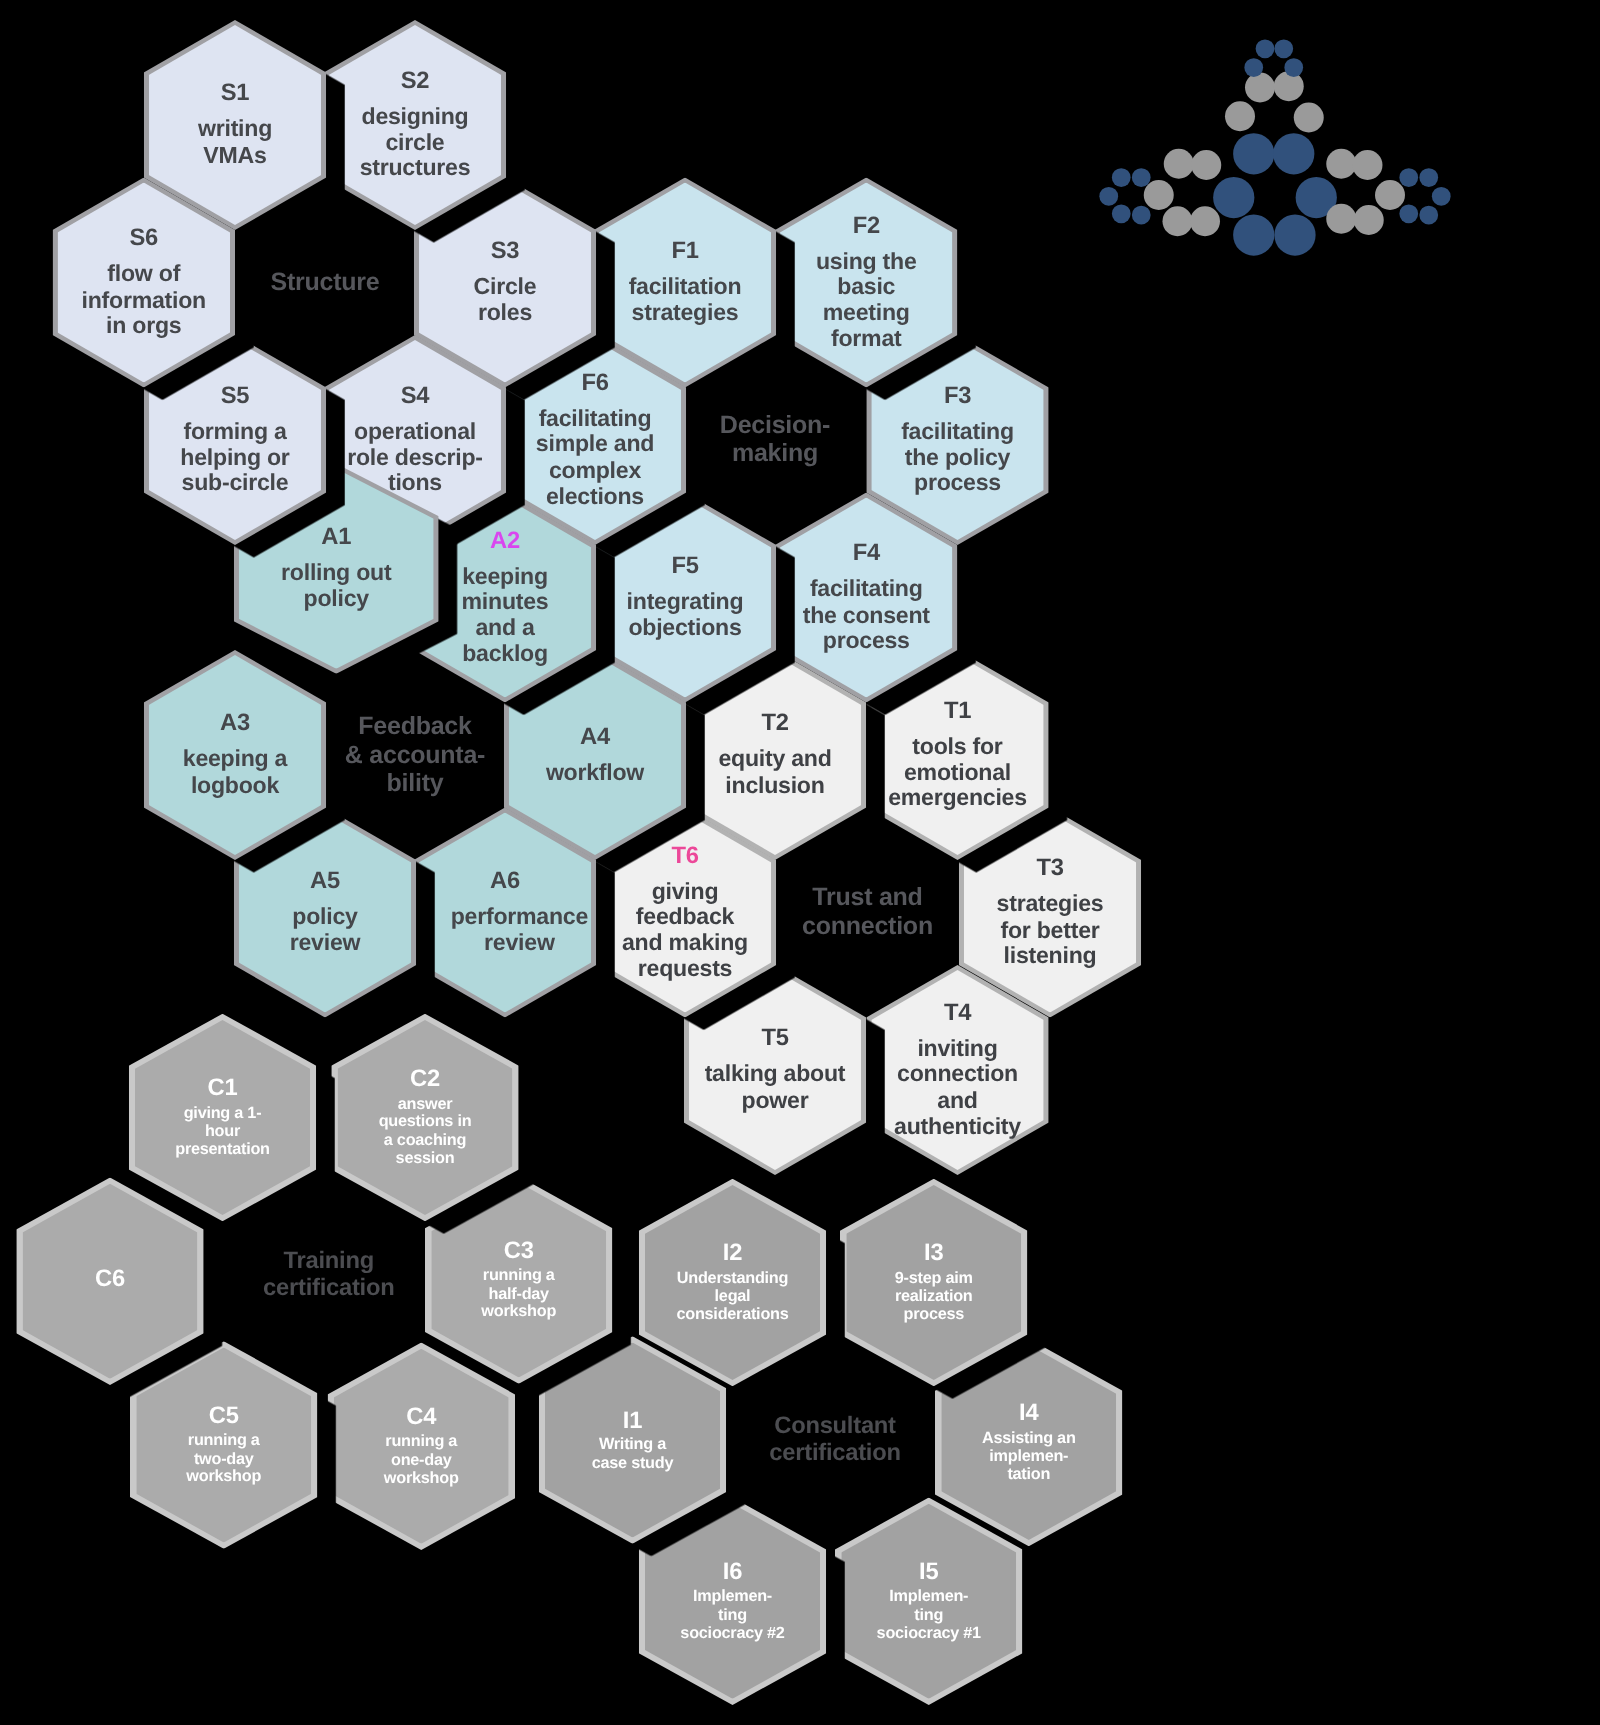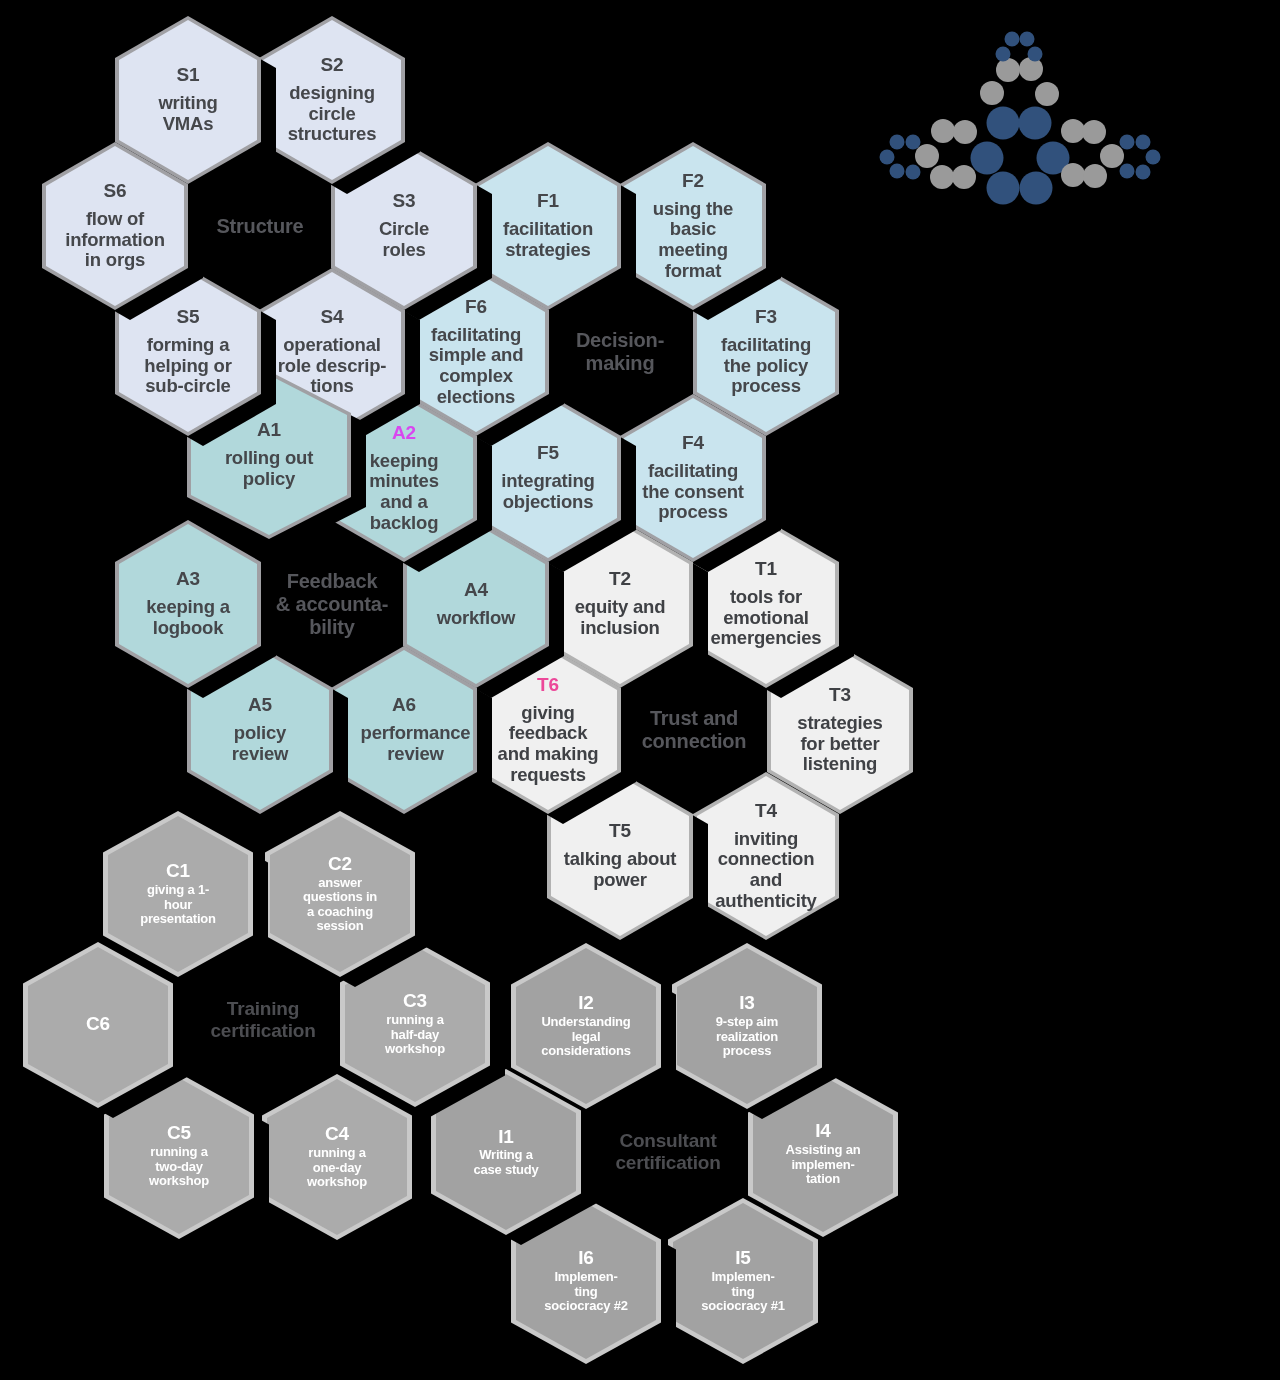--- a/index.html
+++ b/index.html
@@ -425,21 +425,21 @@
       <div class="hex size-top shadowed" style="left: 42px; top: 142px; width: 146px; height: 168px;">
         <div class="hex-border" style="background: rgb(160, 160, 164);"></div>
         <div class="hex-face" style="inset: 4px; background: rgb(222, 228, 242);"></div>
         <div class="hex-content">
           <div class="mod-code" style="color: rgb(69, 71, 75);">S6</div>
           <div class="mod-label" style="color: rgb(69, 71, 75);">flow of
 information
 in orgs</div>
         </div>
       </div>
-      <div class="hex size-bot shadowed" style="left: 23px; top: 942px; width: 150px; height: 166px;">
+      <div class="hex size-bot shadowed" style="left: 13px; top: 942px; width: 150px; height: 166px;">
         <div class="hex-border" style="background: rgb(201, 201, 201);"></div>
         <div class="hex-face" style="inset: 5px; background: rgb(171, 171, 171);"></div>
         <div class="hex-content">
           <div class="mod-code" style="color: rgb(255, 255, 255);">C6</div>
         </div>
       </div>
     </div>
   <div class="logo">
     <svg id="logo-dots" class="logo-dots" width="306" height="186" viewBox="870 24 306 186">
         <circle cx="1003" cy="123" r="16.5" fill="#31517c"></circle>

